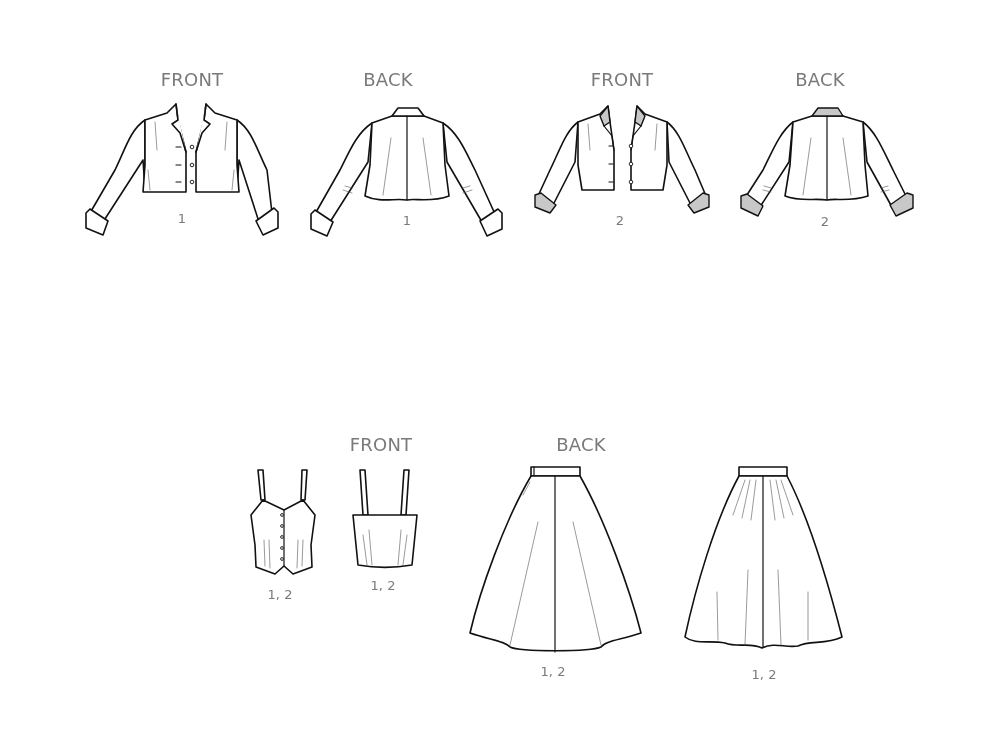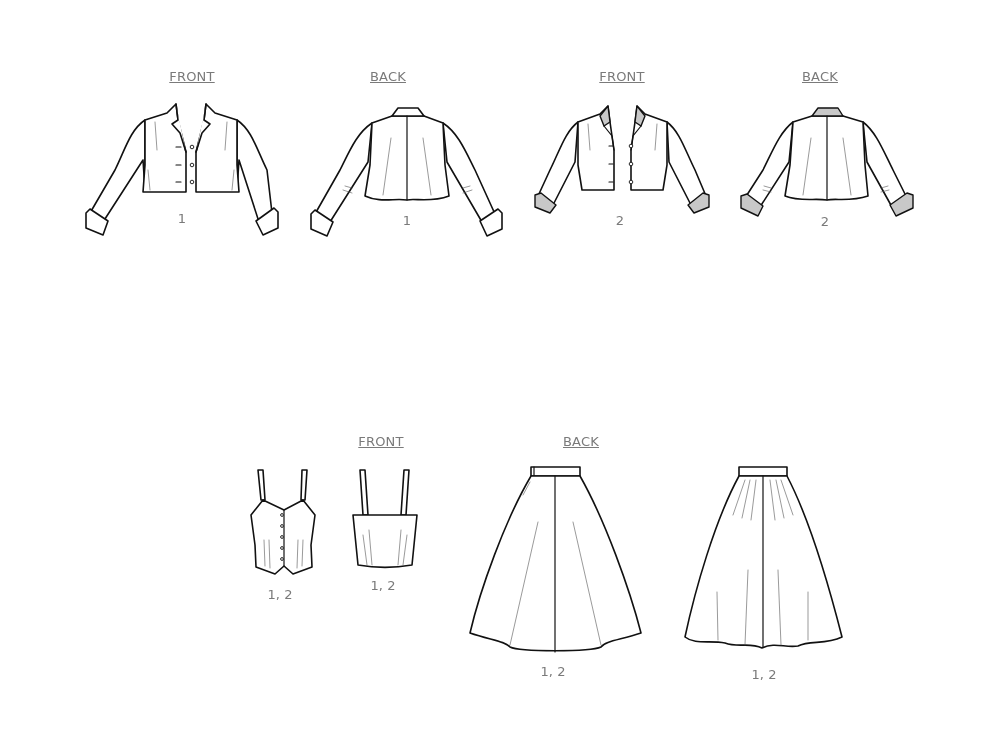--- a/index.html
+++ b/index.html
@@ -1,17 +1,17 @@
 <!DOCTYPE html>
 <html><head>
 <meta charset="utf-8">
 <style>
   html,body{margin:0;padding:0;background:#fff;}
   body{width:1000px;height:756px;position:relative;overflow:hidden;font-family:"DejaVu Sans","Liberation Sans",sans-serif;}
-  .lbl{position:absolute;font-size:13px;color:#7a7a7a;text-align:center;width:120px;margin-left:-60px;letter-spacing:0.2px;text-decoration:underline;}
+  .lbl{position:absolute;font-size:18px;color:#7a7a7a;text-align:center;width:120px;margin-left:-60px;letter-spacing:0.2px;}
   .num{position:absolute;font-size:13px;color:#7a7a7a;text-align:center;width:80px;margin-left:-40px;}
   svg.fig{position:absolute;overflow:visible;}
   .o{fill:#fff;stroke:#111;stroke-width:1.6;stroke-linejoin:round;stroke-linecap:round;}
   .s{fill:none;stroke:#111;stroke-width:1.2;stroke-linecap:round;}
   .t{fill:none;stroke:#555;stroke-width:0.6;stroke-linecap:round;}
   .g{fill:#c8c8c8;stroke:#111;stroke-width:1.4;stroke-linejoin:round;}
   .btn{fill:#fff;stroke:#111;stroke-width:0.9;}
 </style>
 </head>
 <body>

